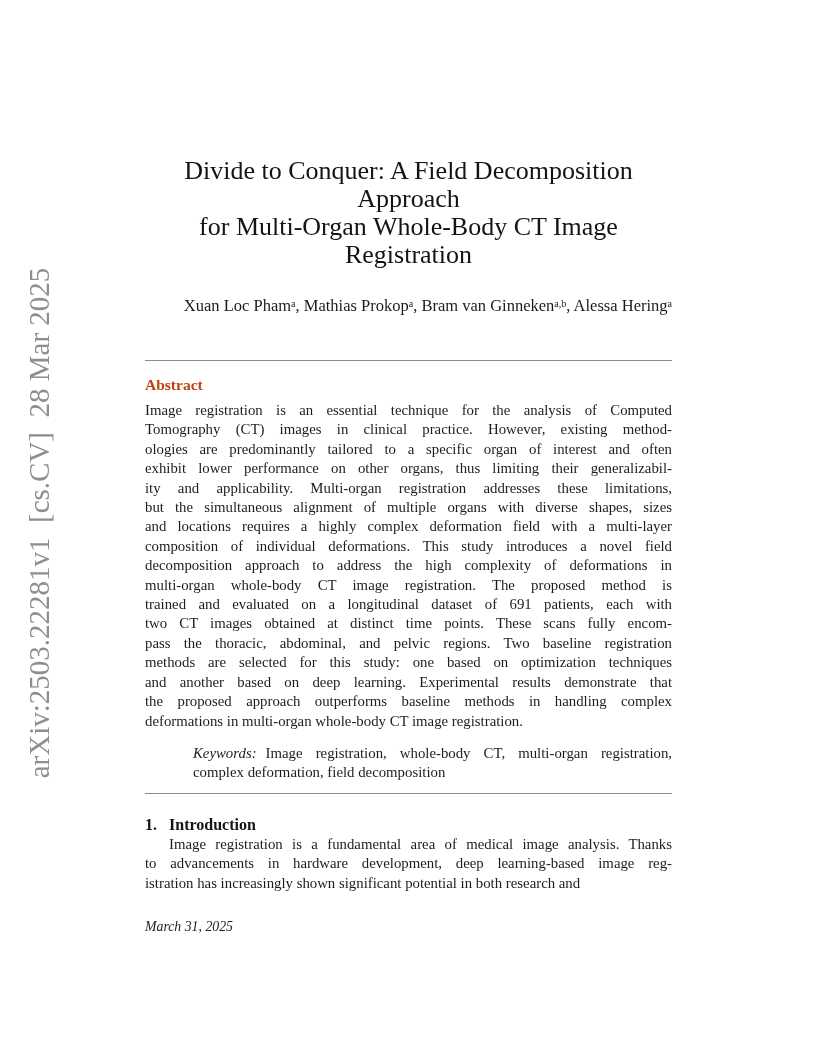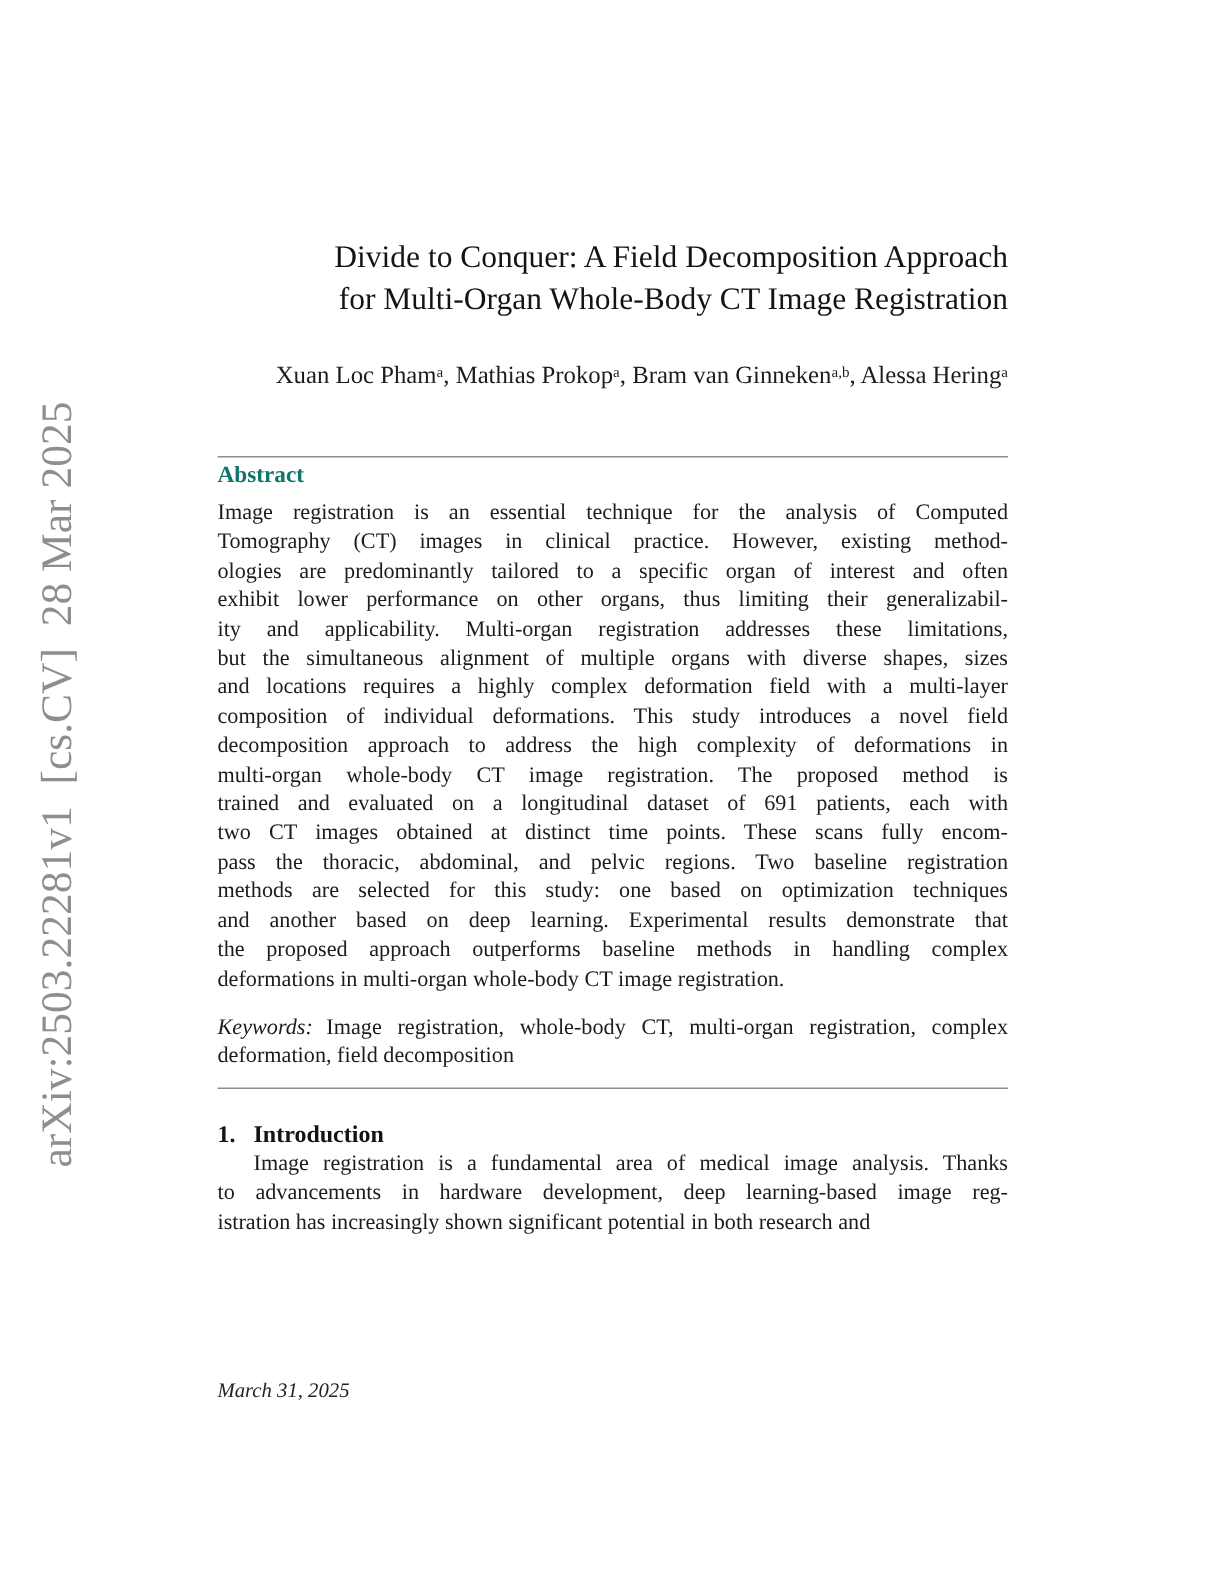--- a/index.html
+++ b/index.html
@@ -30,24 +30,24 @@
 
   .content {
     position: absolute;
     left: 145px;
     top: 0;
     width: 527px;
   }
 
   .title {
     margin: 157px 0 0 0;
-    font-size: 21px;
+    font-size: 26px;
     line-height: 28px;
     font-weight: normal;
-    text-align: right;
+    text-align: center;
     color: #141414;
   }
 
   .authors {
     margin-top: 26px;
     text-align: right;
     font-size: 16.5px;
     line-height: 22px;
   }
   .authors sup {
@@ -77,43 +77,44 @@
 
   .rule {
     border: none;
     border-top: 1.2px solid #8d8d8d;
     margin: 0;
   }
   .rule-top { margin-top: 43px; }
   .rule-bottom { margin-top: 10px; }
 
   .abstract-heading {
-    margin-top: 2px;
+    margin-top: 14px;
     font-size: 15.5px;
     font-weight: bold;
     line-height: 20px;
-    color: #0f766e;
+    color: #c2410c;
   }
 
   .body-text {
     font-size: 14.8px;
     line-height: 19.4px;
     color: #1c1c1c;
   }
   .abstract-body { margin-top: 6px; }
 
   .jline { text-align: justify; text-align-last: justify; }
   .jline.jlast { text-align-last: left; }
   .indent-first .jline:first-child { text-indent: 24px; }
 
   .keywords {
     margin-top: 13px;
     font-size: 14.8px;
     line-height: 19.4px;
     text-align: justify;
+    margin-left: 48px;
   }
   .kw-label { font-style: italic; margin-right: 9px; }
 
   .section-heading {
     margin-top: 20px;
     font-size: 16px;
     font-weight: bold;
     line-height: 21px;
     color: #141414;
   }

